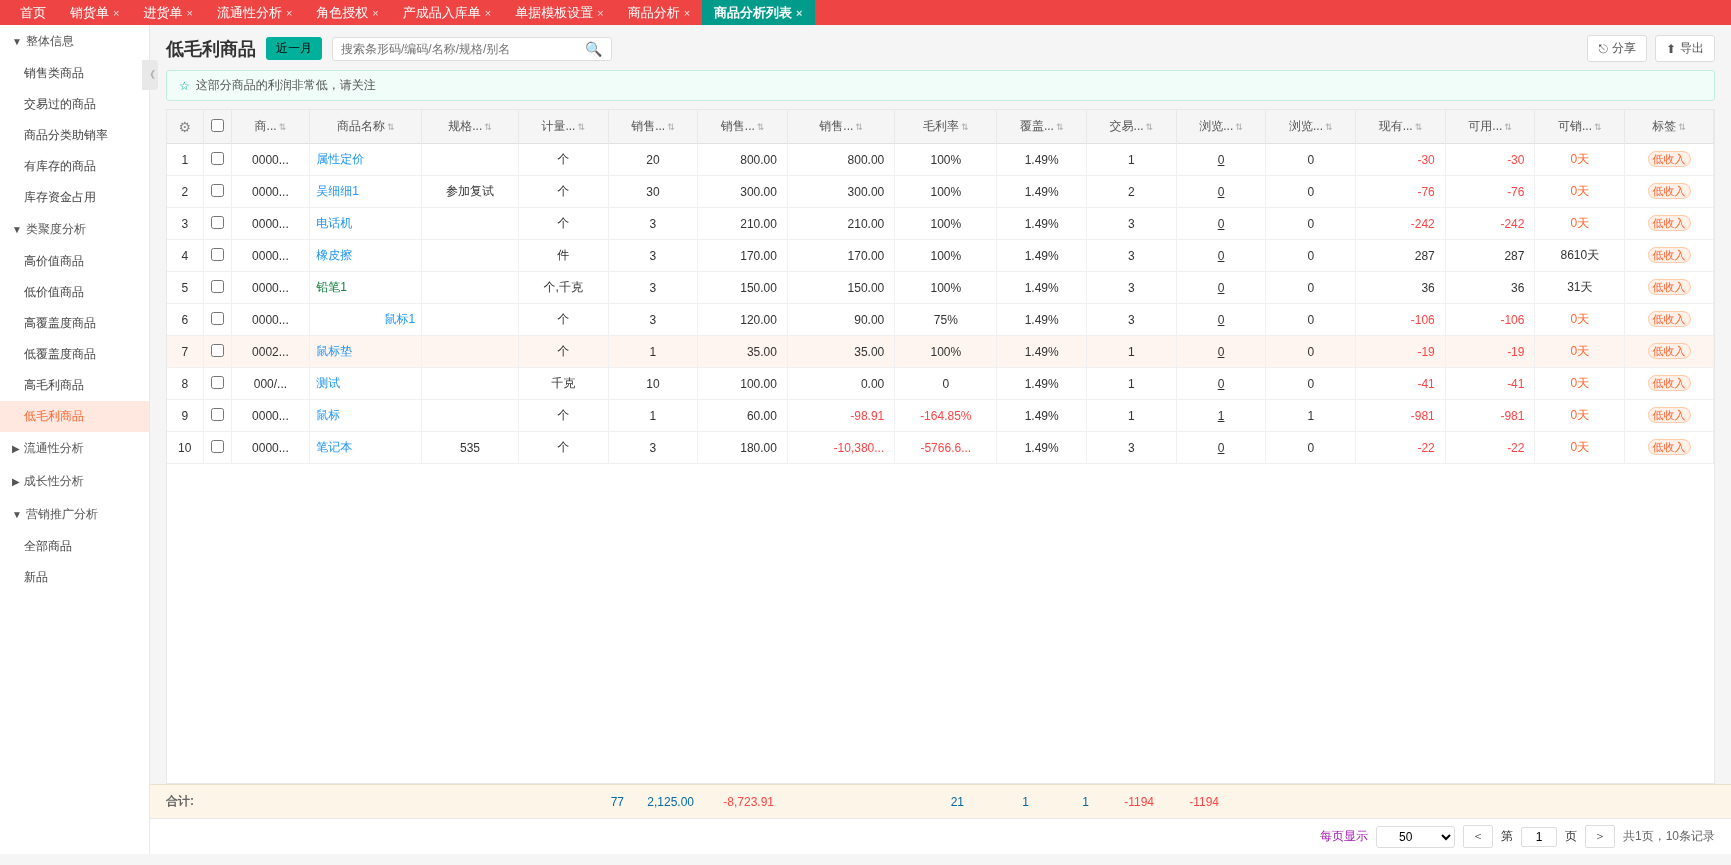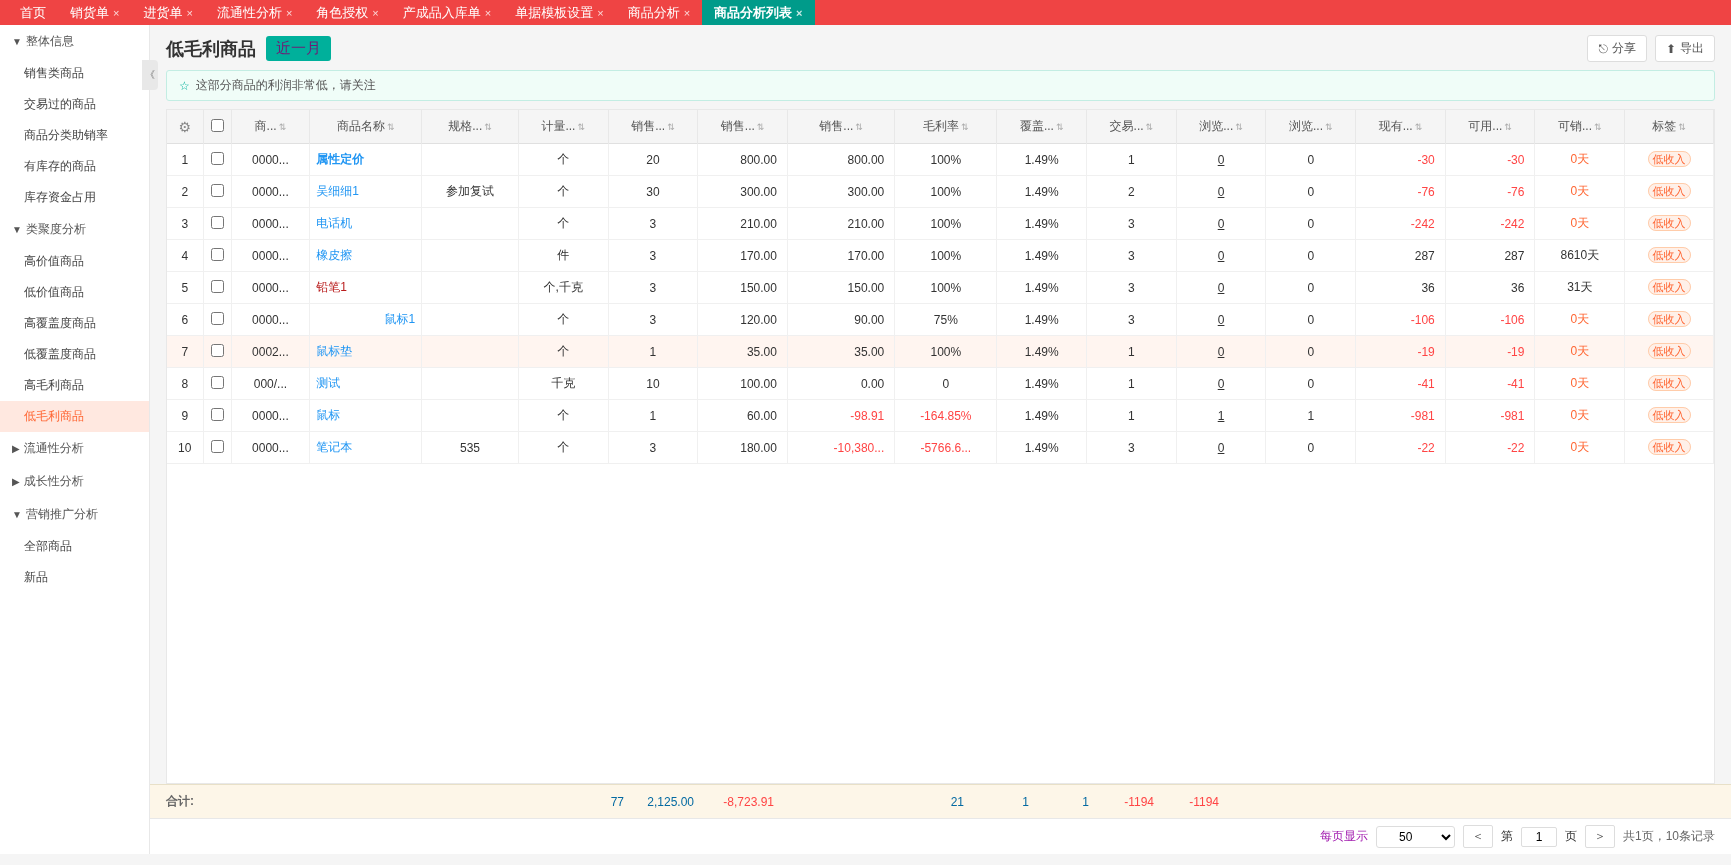--- a/index.html
+++ b/index.html
@@ -85,25 +85,25 @@
       background: #f5f5f5;
       gap: 10px;
     }
     .page-title {
       font-size: 18px;
       font-weight: bold;
       color: #333;
     }
     .filter-btn {
       background: #00b09b;
-      color: #701a75;
+      color: #000000;
       border: none;
       border-radius: 3px;
       padding: 3px 10px;
-      font-size: 15px;
+      font-size: 12px;
       cursor: pointer;
     }
     .search-box {
       display: flex;
       align-items: center;
       border: 1px solid #ddd;
       border-radius: 3px;
       padding: 3px 8px;
       background: #fff;
       flex: 1;
@@ -339,20 +339,24 @@
     </div>
     <div class="sidebar-item">全部商品</div>
     <div class="sidebar-item">新品</div>
   </aside>
 
   <div class="content">
 
     <div class="content-header">
       <h1 class="page-title">低毛利商品</h1>
       <button class="filter-btn">近一月</button>
+      <div class="search-box">
+        <input type="text" placeholder="搜索条形码/编码/名称/规格/别名" style="">
+        <span class="search-icon">🔍</span>
+      </div>
       <div class="header-actions">
         <button class="action-btn">
           <span>⎋</span>
           <span>分享</span>
         </button>
         <button class="action-btn">
           <span>⬆</span>
           <span>导出</span>
         </button>
       </div>
@@ -385,21 +389,21 @@
             <th>可用...<span class="sort-icon">⇅</span></th>
             <th>可销...<span class="sort-icon">⇅</span></th>
             <th>标签<span class="sort-icon">⇅</span></th>
           </tr>
         </thead>
         <tbody id="table-body">
         <tr>
       <td class="center-col">1</td>
       <td class="center-col"><input type="checkbox" style=""></td>
       <td class="center-col">0000...</td>
-      <td style="text-align:left; cursor:pointer; color:#2196F3;font-weight:bold;">属性定价</td>
+      <td style="text-align:left; cursor:pointer; color:#2196F3;">属性定价</td>
       <td class="center-col"></td>
       <td class="center-col">个</td>
       <td class="center-col">20</td>
       <td class="num-col">800.00</td>
       <td class="num-col ">800.00</td>
       <td class="center-col ">100%</td>
       <td class="center-col">1.49%</td>
       <td class="center-col">1</td>
       <td class="center-col td-link">0</td>
       <td class="center-col">0</td>
@@ -465,21 +469,21 @@
       <td class="center-col">0</td>
       <td class="num-col ">287</td>
       <td class="num-col ">287</td>
       <td class="center-col ">8610天</td>
       <td class="center-col"><span class="tag-low-income">低收入</span></td>
     </tr>
             <tr>
       <td class="center-col">5</td>
       <td class="center-col"><input type="checkbox" style=""></td>
       <td class="center-col">0000...</td>
-      <td style="text-align:left; cursor:pointer; color:#b91c1c;margin-left:6px;">铅笔1</td>
+      <td style="text-align:left; cursor:pointer; color:#15803d;margin-left:6px;">铅笔1</td>
       <td class="center-col"></td>
       <td class="center-col">个,千克</td>
       <td class="center-col">3</td>
       <td class="num-col">150.00</td>
       <td class="num-col ">150.00</td>
       <td class="center-col ">100%</td>
       <td class="center-col">1.49%</td>
       <td class="center-col">3</td>
       <td class="center-col td-link">0</td>
       <td class="center-col">0</td>

